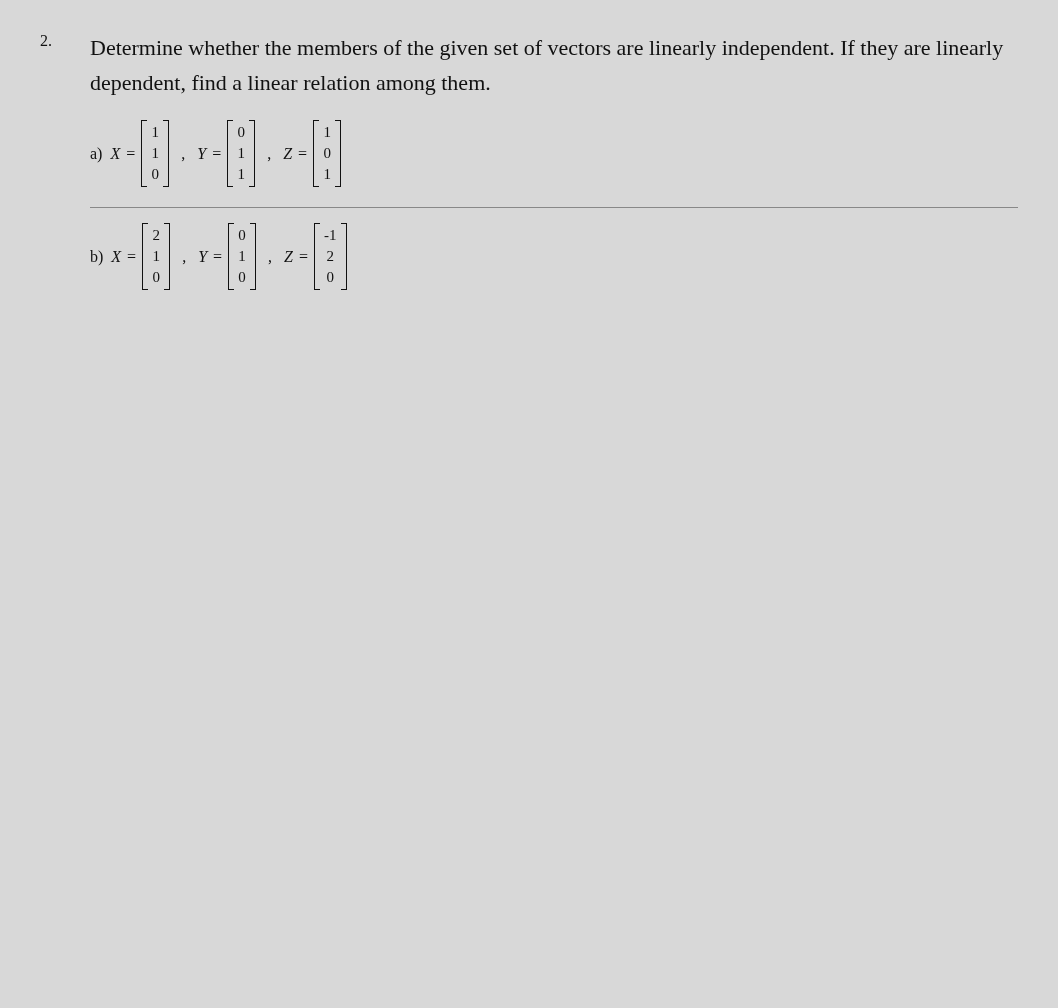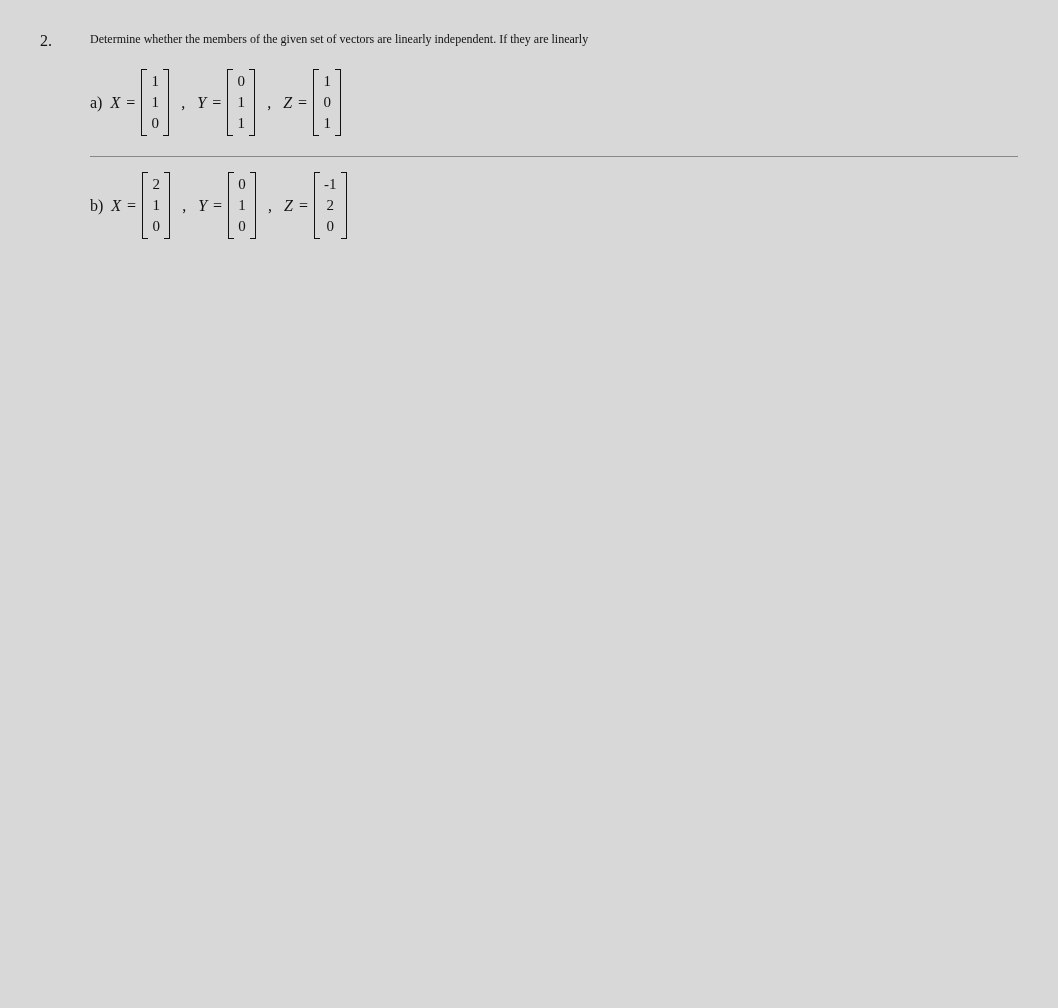--- a/index.html
+++ b/index.html
@@ -36,21 +36,21 @@
       padding-top: 2px;
     }
 
     .problem-body {
       flex: 1;
     }
 
     .problem-text {
       line-height: 1.6;
       margin-bottom: 20px;
-      font-size: 12px;
+      font-size: 22px;
     }
 
     .part {
       display: flex;
       align-items: center;
       gap: 6px;
       margin-top: 10px;
       flex-wrap: wrap;
     }
 
@@ -138,20 +138,21 @@
   </style>
 </head>
 <body>
 
 <div class="page-content">
   <div class="problem">
     <div class="problem-number">2.</div>
     <div class="problem-body">
       <div class="problem-text">
         <div>Determine whether the members of the given set of vectors are linearly independent. If they are linearly</div>
+        <div>dependent, find a linear relation among them.</div>
       </div>
 
       <div class="part">
         <span class="part-label">a)</span>
 
         <span class="matrix-expr">
           <span class="matrix-var">X</span>
           <span class="eq-sign">=</span>
           <span class="matrix">
             <span class="matrix-row">1</span>

